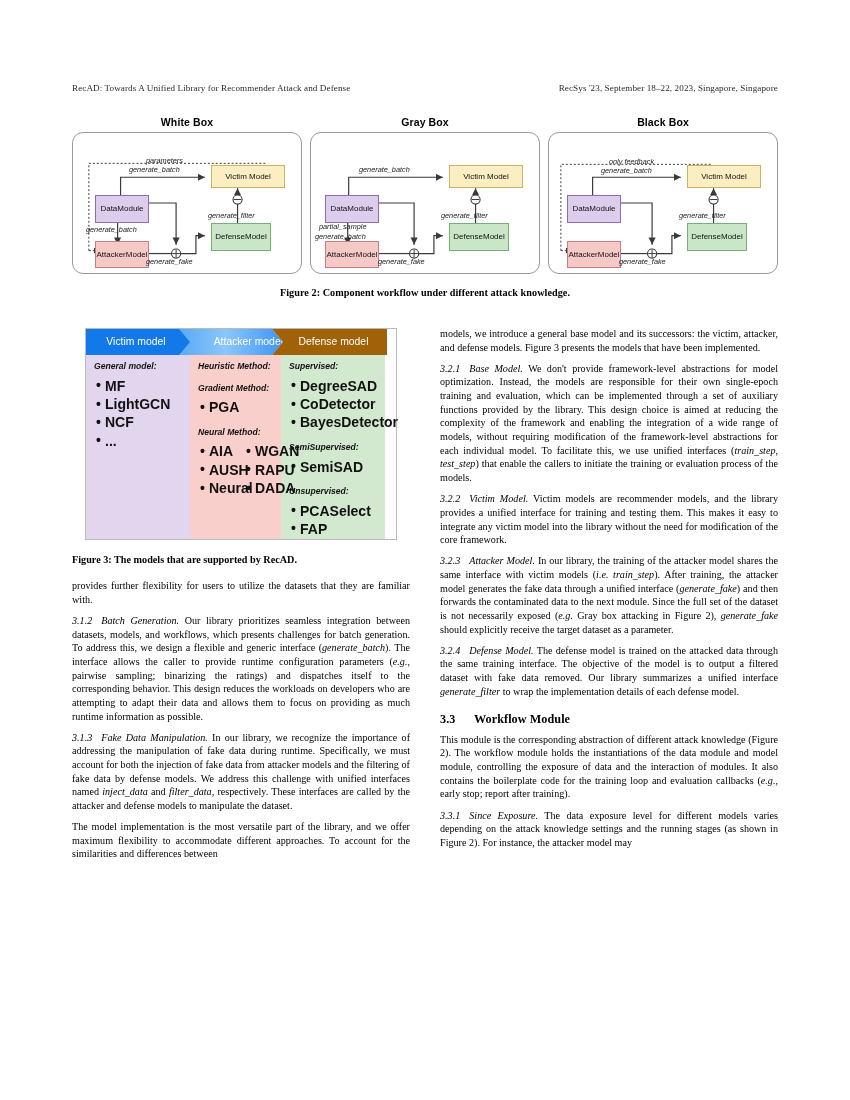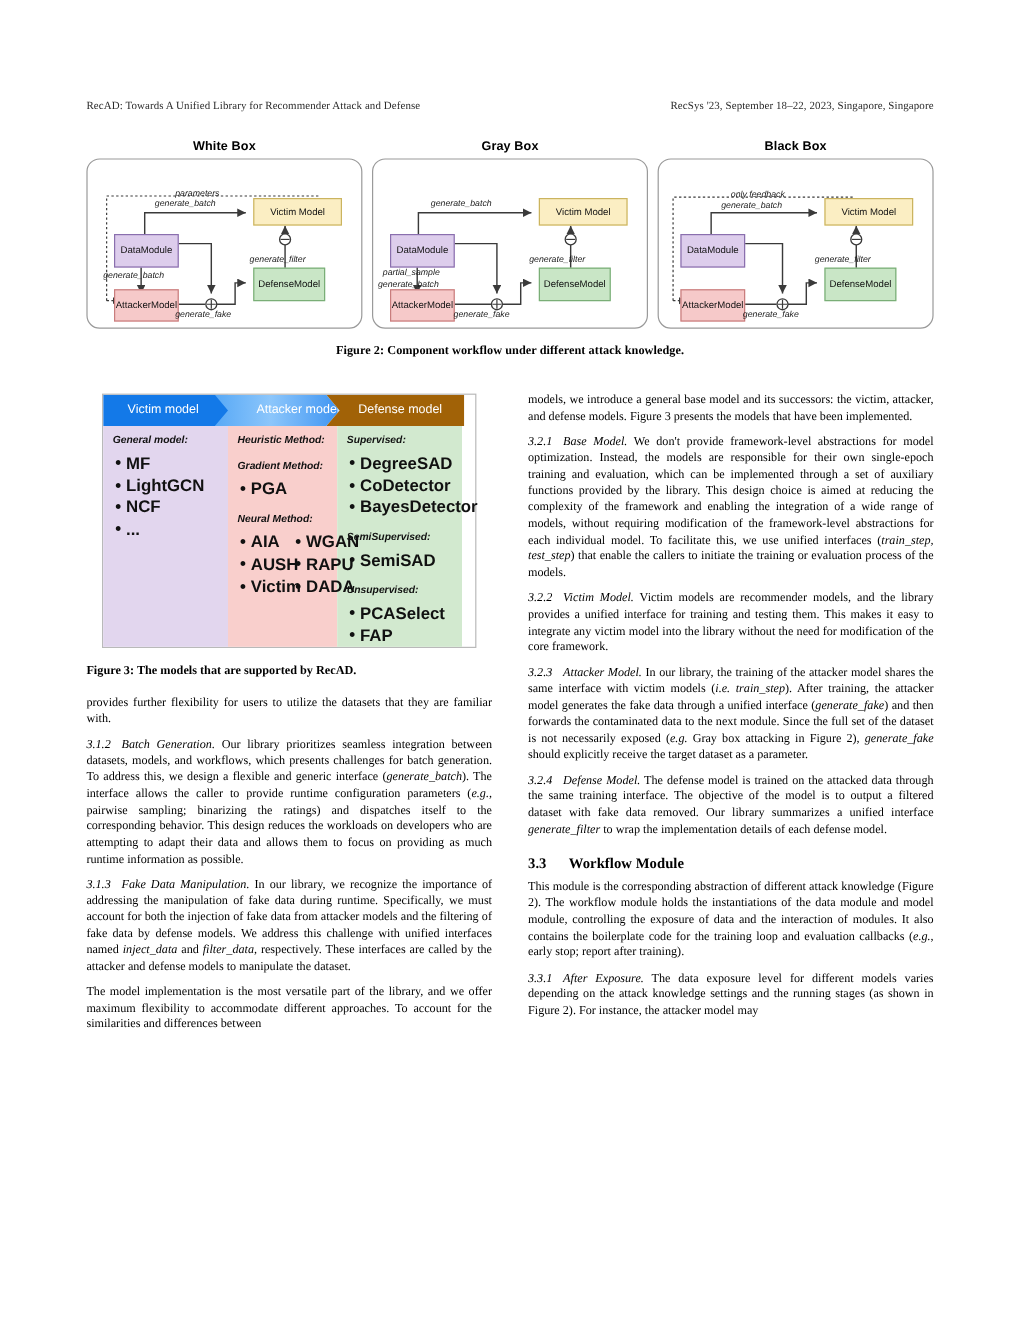--- a/index.html
+++ b/index.html
@@ -402,21 +402,21 @@
             <div class="f3cat">Heuristic Method:</div>
             <div class="f3cat gap">Gradient Method:</div>
             <ul class="f3list">
               <li>PGA</li>
             </ul>
             <div class="f3cat gap">Neural Method:</div>
             <div class="f3two">
               <ul class="f3list">
                 <li>AIA</li>
                 <li>AUSH</li>
-                <li>Victim</li>
+                <li>Neural</li>
               </ul>
               <ul class="f3list">
                 <li>WGAN</li>
                 <li>RAPU</li>
                 <li>DADA</li>
               </ul>
             </div>
           </div>
 
           <div class="f3col c3">
@@ -461,16 +461,16 @@
     <p class="para"><span class="sechead-num">3.2.2</span><i>Victim Model.</i><span> Victim models are recommender models, and the library provides a unified interface for training and testing them. This makes it easy to integrate any victim model into the library without the need for modification of the core framework.</span></p>
 
     <p class="para"><span class="sechead-num">3.2.3</span><i>Attacker Model.</i><span> In our library, the training of the attacker model shares the same interface with victim models (</span><i>i.e. train_step</i><span>). After training, the attacker model generates the fake data through a unified interface (</span><i>generate_fake</i><span>) and then forwards the contaminated data to the next module. Since the full set of the dataset is not necessarily exposed (</span><i>e.g.</i><span> Gray box attacking in Figure 2), </span><i>generate_fake</i><span> should explicitly receive the target dataset as a parameter.</span></p>
 
     <p class="para"><span class="sechead-num">3.2.4</span><i>Defense Model.</i><span> The defense model is trained on the attacked data through the same training interface. The objective of the model is to output a filtered dataset with fake data removed. Our library summarizes a unified interface </span><i>generate_filter</i><span> to wrap the implementation details of each defense model.</span></p>
 
     <h2 class="sec"><span class="num">3.3</span><span>Workflow Module</span></h2>
 
     <p class="para"><span>This module is the corresponding abstraction of different attack knowledge (Figure 2). The workflow module holds the instantiations of the data module and model module, controlling the exposure of data and the interaction of modules. It also contains the boilerplate code for the training loop and evaluation callbacks (</span><i>e.g.</i><span>, early stop; report after training).</span></p>
 
-    <p class="para"><span class="sechead-num">3.3.1</span><i>After Exposure.</i><span> The data exposure level for different models varies depending on the attack knowledge settings and the running stages (as shown in Figure 2). For instance, the attacker model may</span></p>
+    <p class="para"><span class="sechead-num">3.3.1</span><i>Since Exposure.</i><span> The data exposure level for different models varies depending on the attack knowledge settings and the running stages (as shown in Figure 2). For instance, the attacker model may</span></p>
   </div>
 
 </div>
 
 </body></html>

